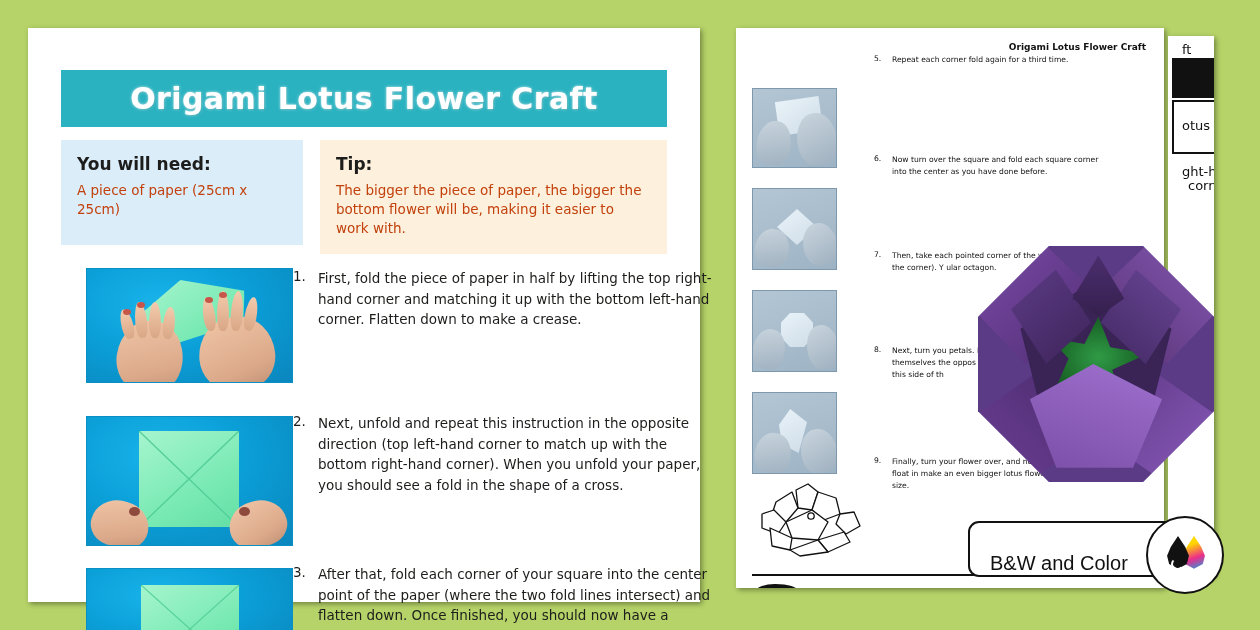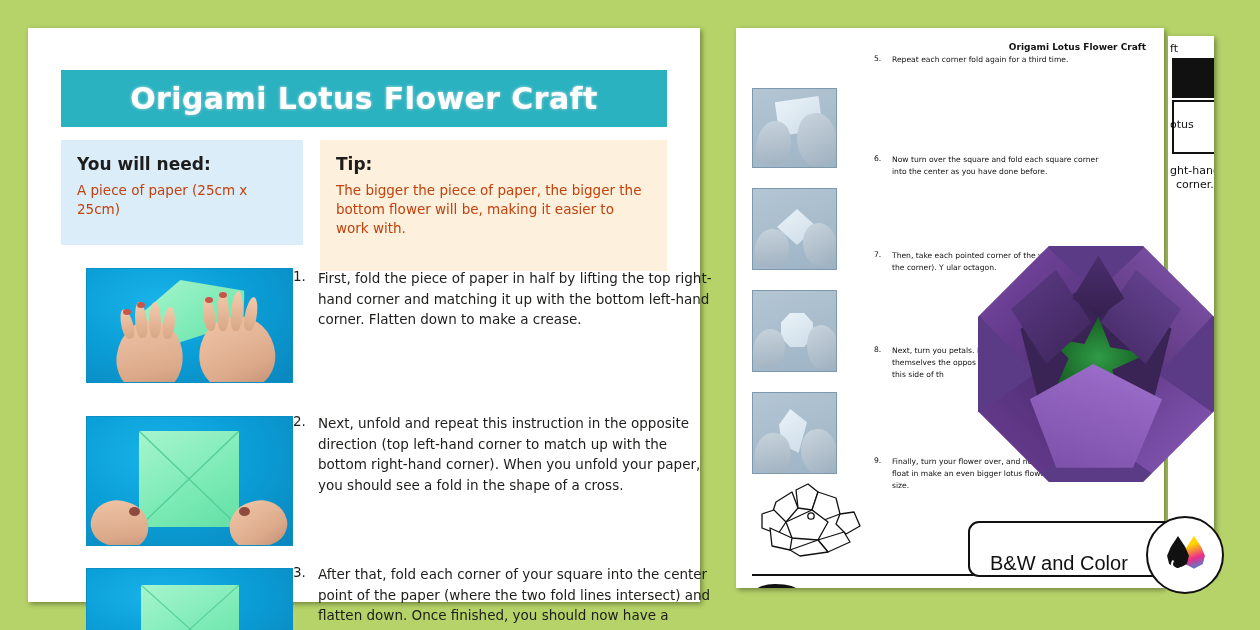--- a/index.html
+++ b/index.html
@@ -22,21 +22,21 @@
     background:#2bb2c0;display:flex;align-items:center;justify-content:center;
   }
   .title-bar .t{
     font-size:30px;font-weight:bold;color:#ffffff;letter-spacing:.4px;
     text-shadow:0 0 3px rgba(255,255,255,.75),1px 1px 0 rgba(0,0,0,.10);
     font-family:"DejaVu Sans","Liberation Sans",sans-serif;
   }
 
   .panel{position:absolute;padding:14px 20px 12px 16px;box-sizing:border-box;}
   #panel-need{left:33px;top:112px;width:242px;height:105px;background:#dcedfa;}
-  #panel-tip{left:292px;top:112px;width:347px;height:131px;background:#fdf0dc;}
+  #panel-tip{left:292px;top:112px;width:347px;height:114px;background:#fdf0dc;}
   .panel h3{margin:0 0 7px 0;font-size:17px;font-weight:bold;color:#1d1d1b;}
   .panel p{margin:0;font-size:13.5px;line-height:1.42;color:#c2410c;}
 
   
   .step{position:absolute;display:flex;gap:9px;}
   .step .num{font-size:13.5px;color:#1d1d1b;width:16px;flex:none;}
   .step .txt{font-size:13.5px;line-height:1.52;color:#1d1d1b;}
   #step1{left:265px;top:240px;width:420px;}
   #step2{left:265px;top:385px;width:420px;}
   #step3{left:265px;top:536px;width:420px;}
@@ -79,21 +79,21 @@
   #rstep8{left:138px;top:317px;width:250px;}
   #rstep9{left:138px;top:428px;width:260px;}
 
   #lotus-line{position:absolute;left:20px;top:452px;width:110px;height:78px;}
   #rp-rule{position:absolute;left:16px;top:546px;width:370px;height:2px;background:#111;}
   #twinkl{position:absolute;left:18px;top:556px;width:44px;height:17px;
     background:#111;border-radius:48% 52% 46% 54%/58% 42% 60% 40%;
     display:flex;align-items:center;justify-content:center;}
 
   
-  .far-txt{position:absolute;font-size:11px;color:#111;white-space:nowrap;}
+  .far-txt{position:absolute;font-size:13px;color:#111;white-space:nowrap;margin-left:12px;}
   #far-black{position:absolute;left:4px;top:22px;width:44px;height:36px;background:#111;border:2px solid #111;}
   #far-box{position:absolute;left:4px;top:64px;width:44px;height:50px;border:2px solid #111;background:#fff;}
 
   
   #lotus-photo{position:absolute;left:978px;top:246px;width:236px;height:236px;}
   #lotus-photo .oct{
     position:absolute;inset:0;
     clip-path:polygon(30% 0%,70% 0%,100% 30%,100% 70%,70% 100%,30% 100%,0% 70%,0% 30%);
     background:#5b3a86;filter:drop-shadow(2px 3px 4px rgba(0,0,0,.45));
   }

